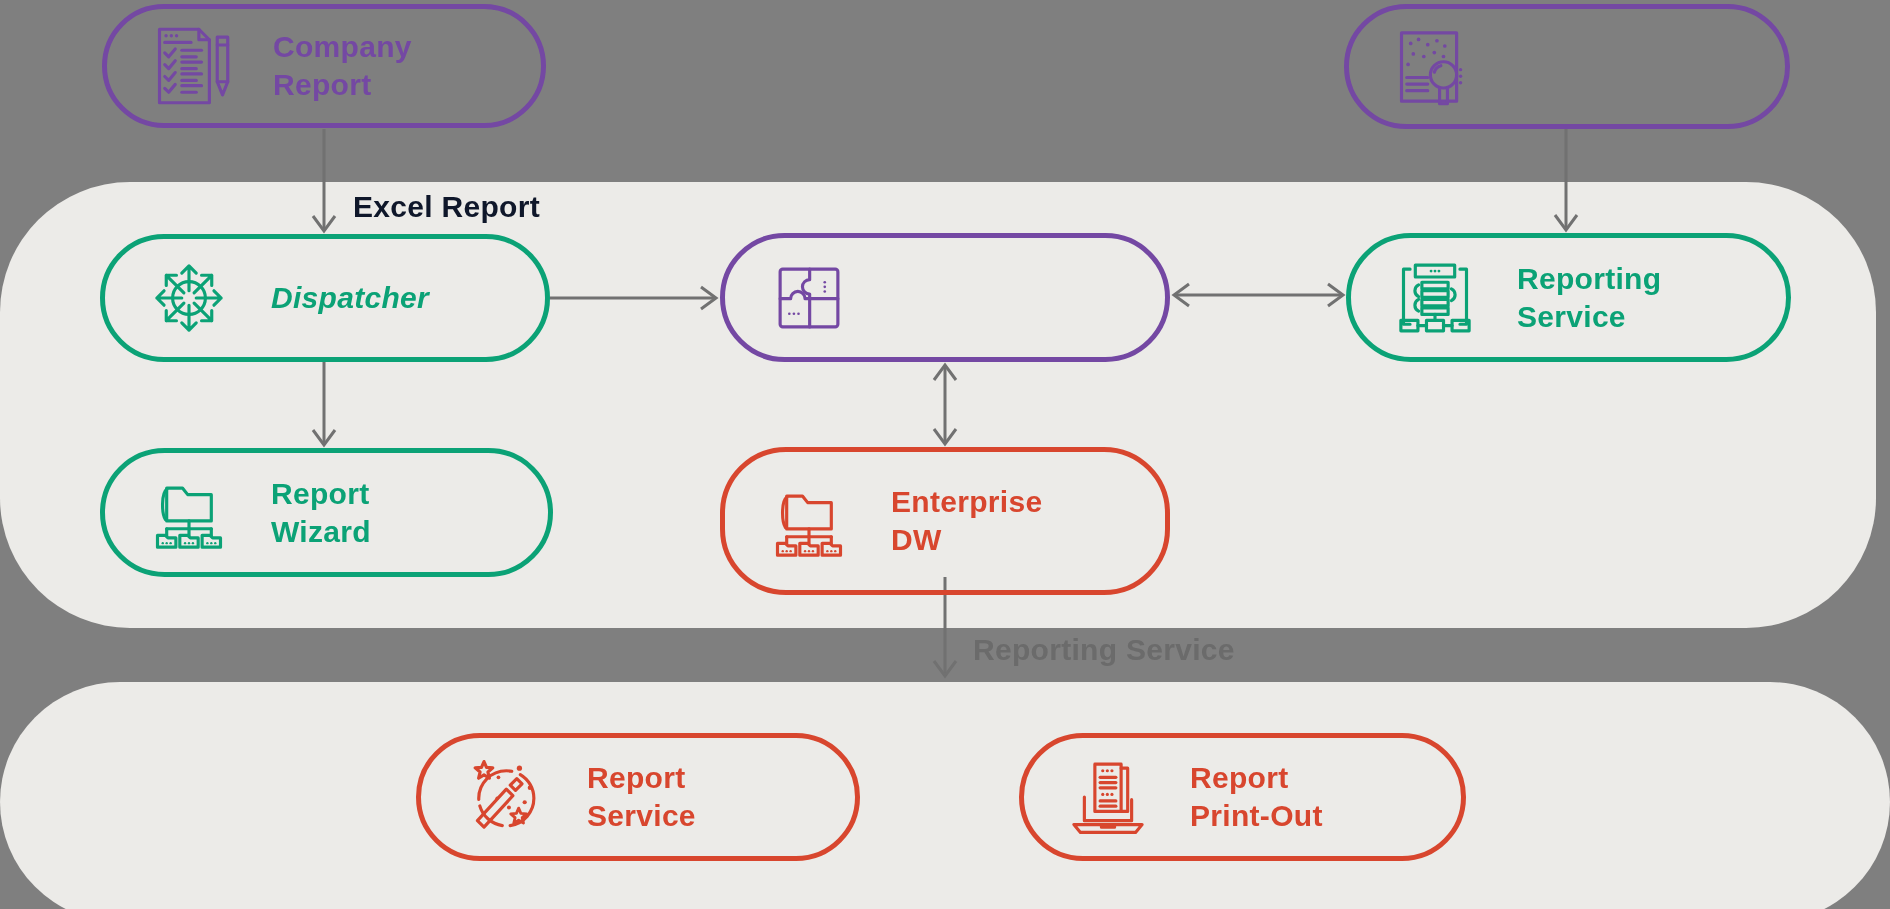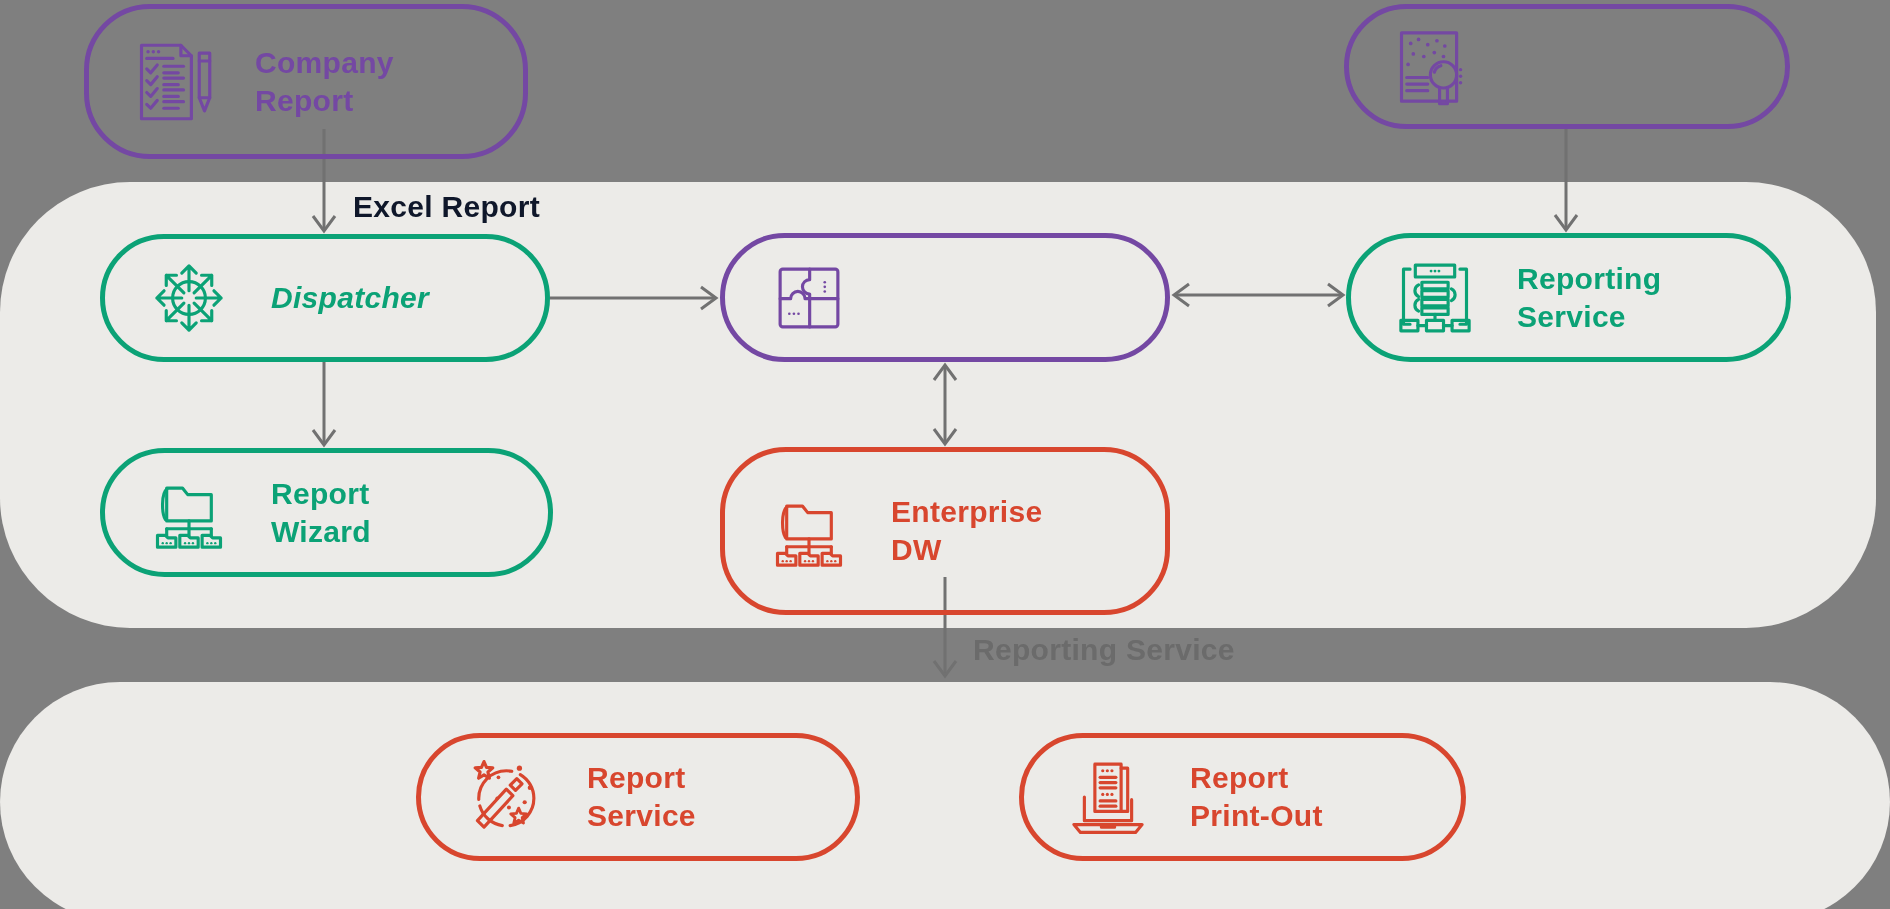--- a/index.html
+++ b/index.html
@@ -65,21 +65,21 @@
     <g>
       <line x1="324" y1="362" x2="324" y2="443"></line>
       <path d="M313 430 L324 445 L335 430"></path>
     </g>
     <g>
       <line x1="945" y1="577" x2="945" y2="674"></line>
       <path d="M934 661 L945 676 L956 661"></path>
     </g>
   </svg>
 
-  <div class="node purple" style="left:84px; top:4px; width:444px; height:155px;">
+  <div class="node purple" style="left:102px; top:4px; width:444px; height:124px;">
     <span class="icon">
       <svg class="icon-svg" viewBox="0 0 64 64">
         <path d="M8 4 H38 L46 12 V60 H8 Z"></path>
         <path d="M38 4 V12 H46"></path>
         <circle class="dot" cx="13" cy="9" r="1.3"></circle>
           <circle class="dot" cx="17" cy="9" r="1.3"></circle>
           <circle class="dot" cx="21" cy="9" r="1.3"></circle>
         <path d="M12 14 H32" stroke-width="1.8"></path>
         <path d="M12 22 l3 3 l5 -6"></path>
           <path d="M25 20 H40"></path>
@@ -220,21 +220,21 @@
           <circle class="dot" cx="49" cy="55" r="0.9"></circle>
           <circle class="dot" cx="52" cy="55" r="0.9"></circle>
       </svg>
     </span>
     <span class="label">
       <div>Report</div>
       <div>Wizard</div>
     </span>
   </div>
 
-  <div class="node red" style="left:720px; top:447px; width:450px; height:168px;">
+  <div class="node red" style="left:720px; top:447px; width:450px; height:148px;">
     <span class="icon">
       <svg class="icon-svg" viewBox="0 0 64 64">
         <path d="M15 14 C11 17 11 32 14 37"></path>
         <path d="M15 13 h12 l4 5 h18 v20 H15 Z"></path>
         <path d="M32 38 V44"></path>
           <path d="M15 44 H49"></path>
         <path d="M15 44 V49"></path>
           <path d="M32 44 V49"></path>
           <path d="M49 44 V49"></path>
         <path d="M8 49 h6 l2 2 h6 v7 H8 Z"></path>

